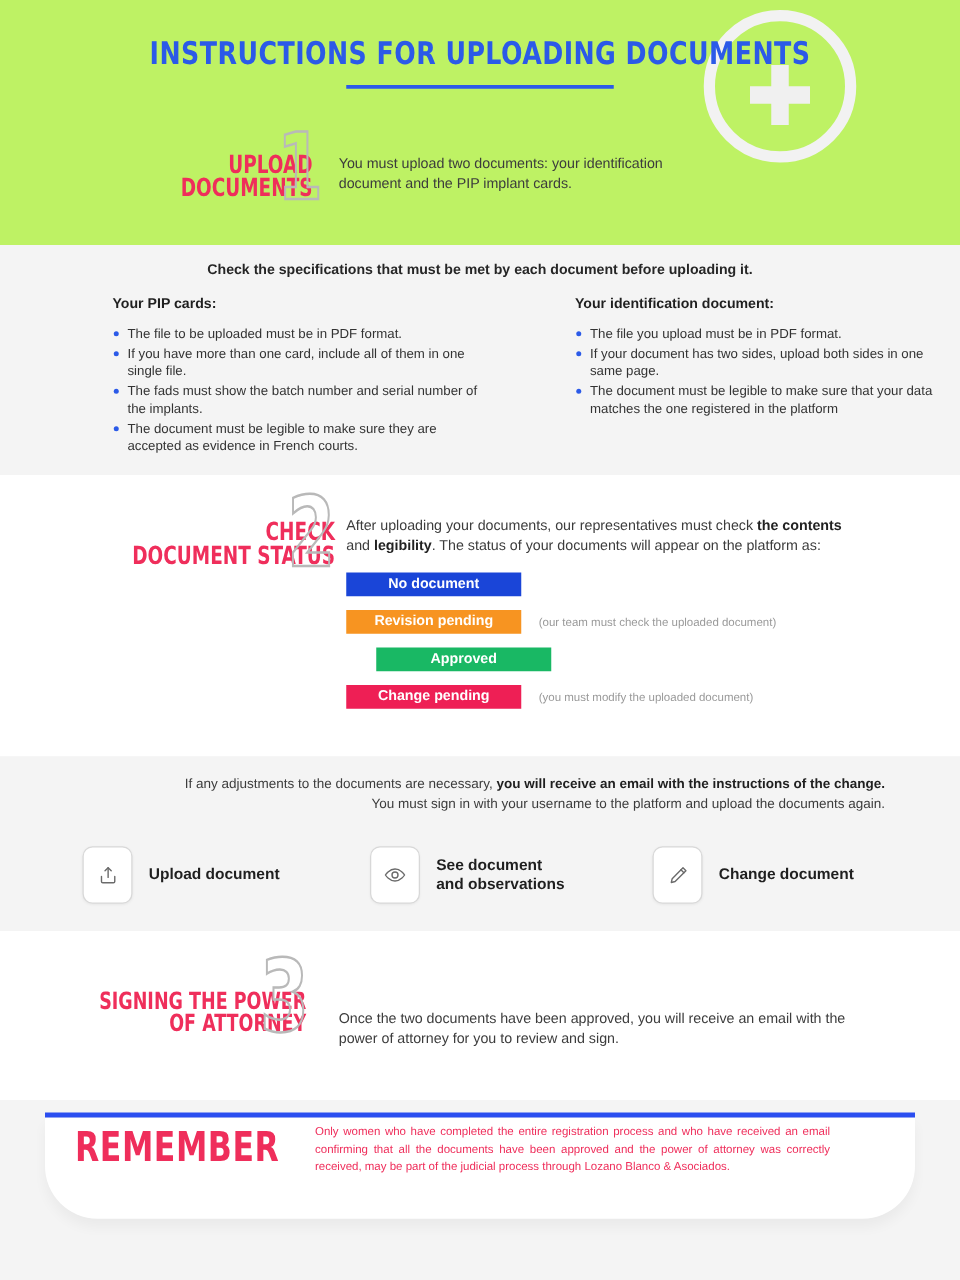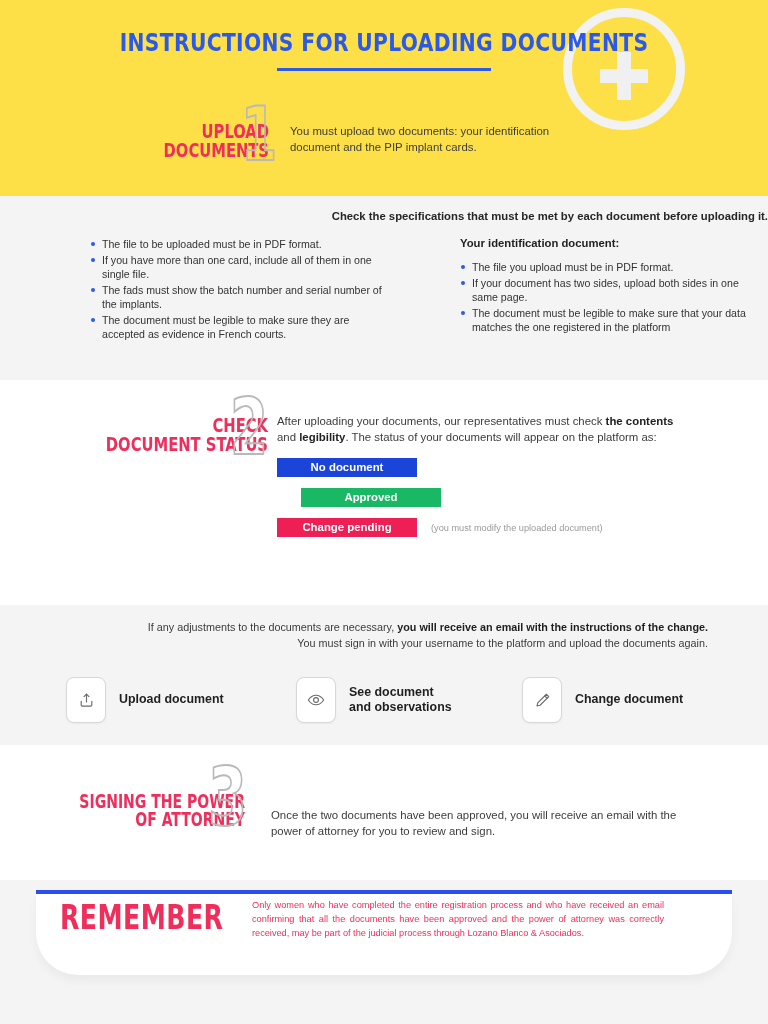--- a/index.html
+++ b/index.html
@@ -24,23 +24,22 @@
 
   
   .band-gray {
     background: #f4f4f4;
   }
 
   
   .header {
     position: relative;
     height: 196px;
-    background: #fde047;
+    background: #bef264;
     overflow: hidden;
-    padding-left: 19px;
   }
   .deco-circle {
     position: absolute;
     right: 83px;
     top: 8px;
     width: 122px;
     height: 122px;
     border-radius: 50%;
     border: 9px solid #f2f2f2;
     box-sizing: border-box;
@@ -128,21 +127,21 @@
 
   
   .specs {
     position: absolute;
     top: 196px; left: 0;
     width: 768px; height: 184px;
   }
   .specs-title {
     position: absolute;
     top: 14px; left: 0; width: 768px;
-    text-align: right;
+    text-align: center;
     font-size: 11.3px;
     font-weight: bold;
     color: #262626;
   }
   .spec-col { position: absolute; top: 41px; }
   .spec-col.left  { left: 90px;  width: 300px; }
   .spec-col.right { left: 460px; width: 300px; }
   .spec-col h4 {
     margin: 0 0 11px 0;
     font-size: 11.3px;
@@ -311,20 +310,21 @@
       </div>
       <div class="step-num s1-num">1</div>
       <div class="step-body s1-body">You must upload two documents: your identification document and the PIP implant cards.</div>
     </div>
   </div>
 
   <div class="specs band-gray">
     <div class="specs-title">Check the specifications that must be met by each document before uploading it.</div>
 
     <div class="spec-col left">
+      <h4>Your PIP cards:</h4>
       <ul>
         <li>The file to be uploaded must be in PDF format.</li>
         <li>If you have more than one card, include all of them in one single file.</li>
         <li>The fads must show the batch number and serial number of the implants.</li>
         <li>The document must be legible to make sure they are accepted as evidence in French courts.</li>
       </ul>
     </div>
 
     <div class="spec-col right">
       <h4>Your identification document:</h4>
@@ -343,20 +343,24 @@
         <div>DOCUMENT STATUS</div>
       </div>
       <div class="step-num s2-num">2</div>
       <div class="step-body s2-body"><span>After uploading your documents, our representatives must check </span><b>the contents</b><span> and </span><b>legibility</b><span>. The status of your documents will appear on the platform as:</span></div>
     </div>
 
     <div class="badges">
       <div class="badge-row">
         <div class="badge" style="background: rgb(26, 69, 216);">No document</div>
         <div class="badge-note"></div>
+      </div>
+      <div class="badge-row">
+        <div class="badge" style="background: rgb(247, 148, 33);">Revision pending</div>
+        <div class="badge-note">(our team must check the uploaded document)</div>
       </div>
       <div class="badge-row">
         <div class="badge" style="background: rgb(25, 184, 100); margin-left: 24px;">Approved</div>
         <div class="badge-note"></div>
       </div>
       <div class="badge-row">
         <div class="badge" style="background: rgb(238, 31, 85);">Change pending</div>
         <div class="badge-note">(you must modify the uploaded document)</div>
       </div>
     </div>

